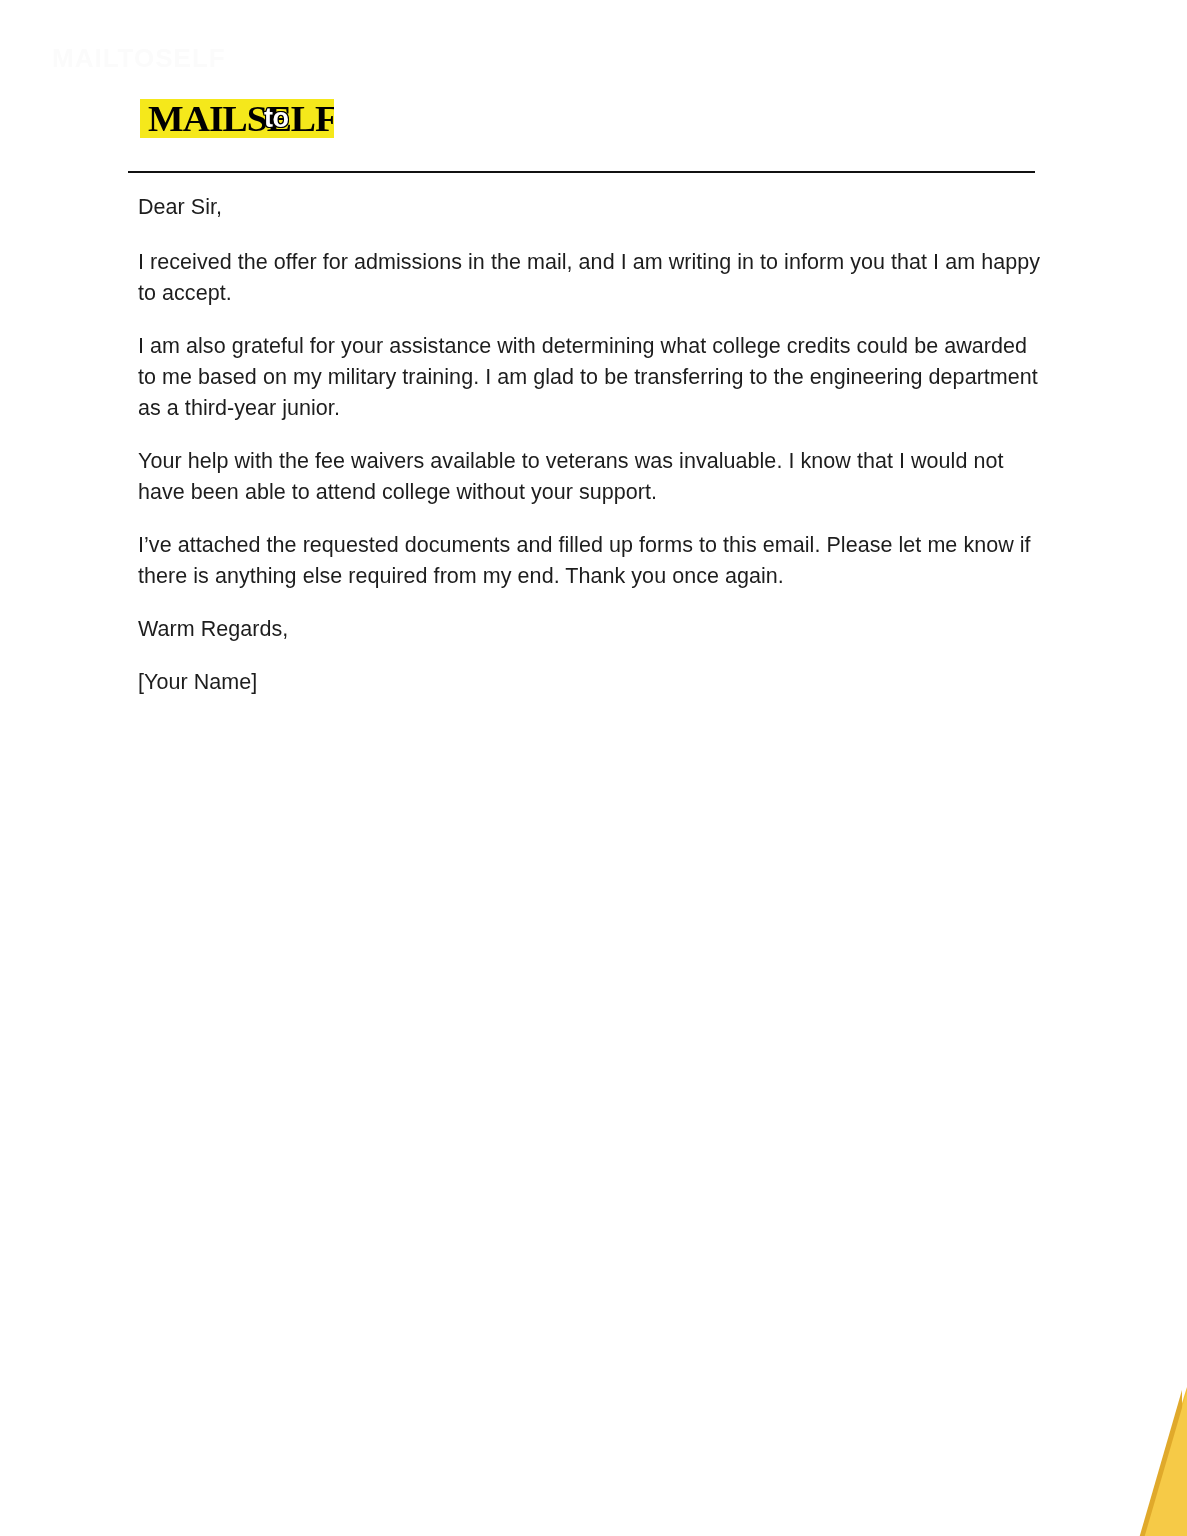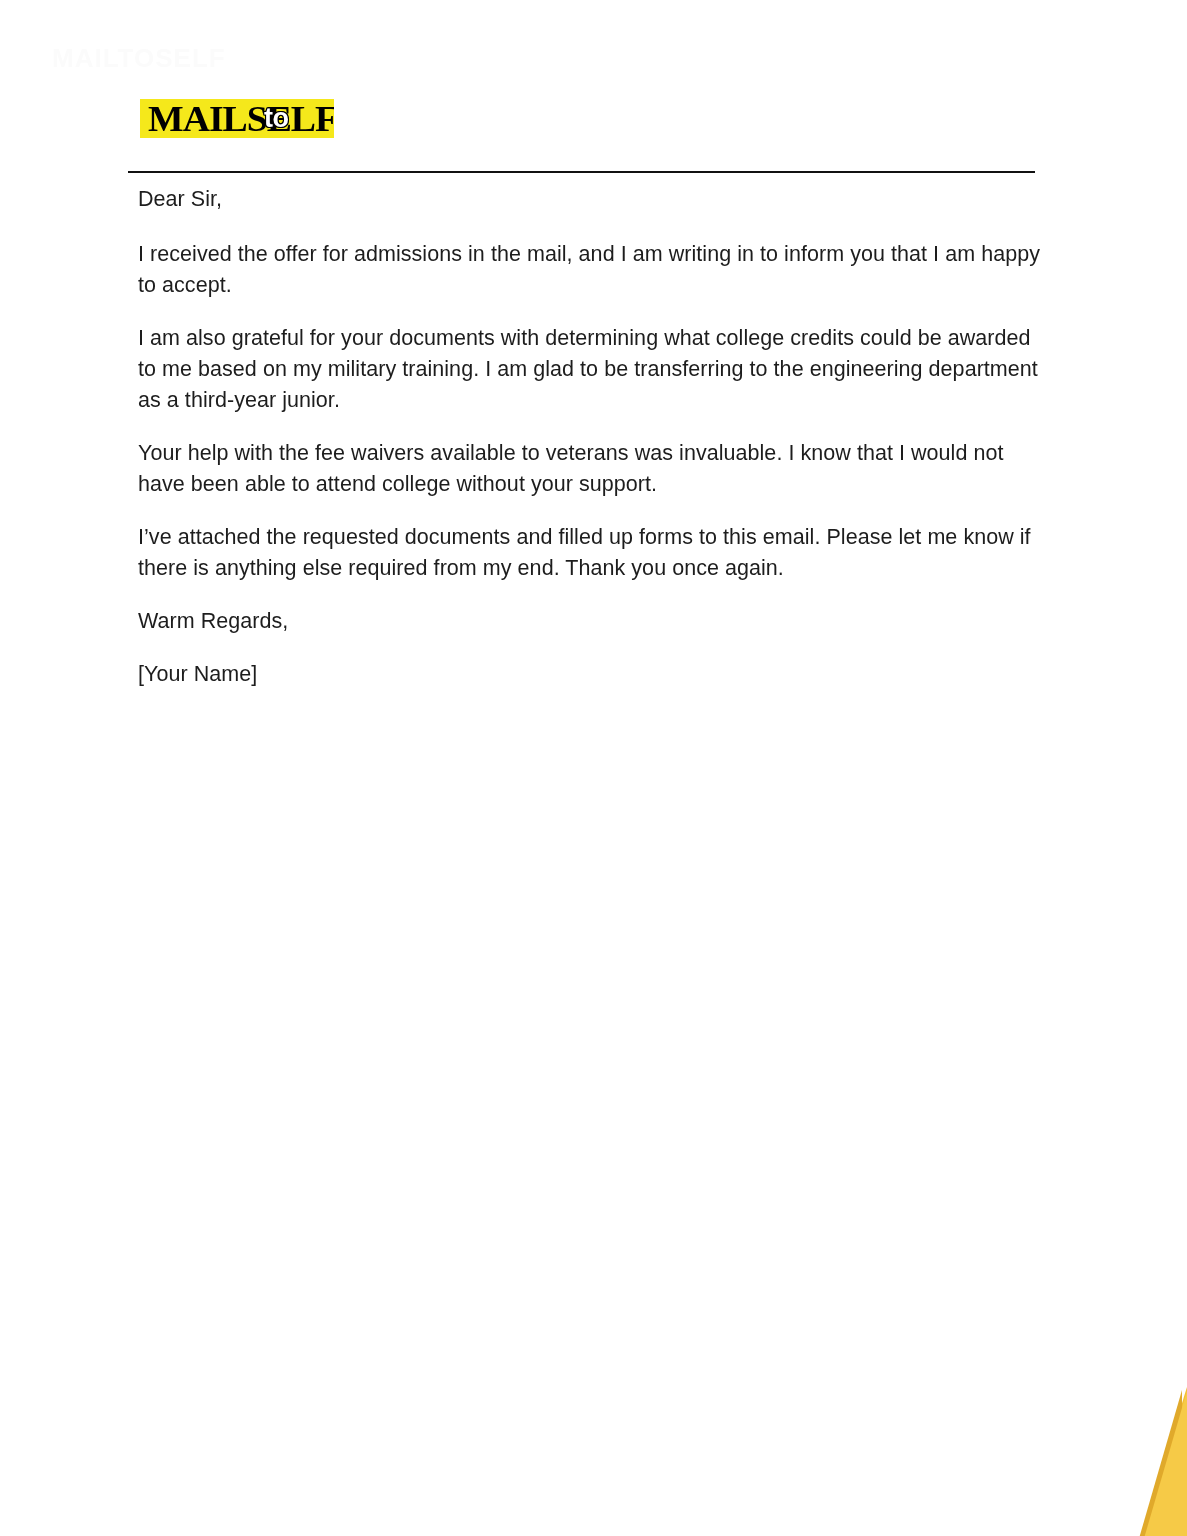--- a/index.html
+++ b/index.html
@@ -99,21 +99,21 @@
     top: 171px;
     width: 907px;
     height: 2px;
     background: #111111;
   }
 
   
   .letter {
     position: absolute;
     left: 138px;
-    top: 184px;
+    top: 192px;
     width: 912px;
   }
   .para {
     font-family: "Liberation Sans", sans-serif;
     font-size: 21.5px;
     line-height: 31px;
     color: #1d1d1d;
     margin: 0 0 22px 0;
     letter-spacing: 0.05px;
   }
@@ -178,21 +178,21 @@
   <div class="divider"></div>
 
   <div class="letter">
 
     <p class="para salutation">Dear Sir,</p>
 
 
     <p class="para">I received the offer for admissions in the mail, and I am writing in to inform you that I am happy to accept.</p>
 
 
-    <p class="para">I am also grateful for your documents with determining what college credits could be awarded to me based on my military training. I am glad to be transferring to the engineering department as a third-year junior.</p>
+    <p class="para">I am also grateful for your assistance with determining what college credits could be awarded to me based on my military training. I am glad to be transferring to the engineering department as a third-year junior.</p>
 
     <p class="para">Your help with the fee waivers available to veterans was invaluable. I know that I would not have been able to attend college without your support.</p>
 
     <p class="para">I’ve attached the requested documents and filled up forms to this email. Please let me know if there is anything else required from my end. Thank you once again.</p>
 
     <p class="para signoff">Warm Regards,</p>
 
     <p class="para signature">[Your Name]</p>
 
   </div>

